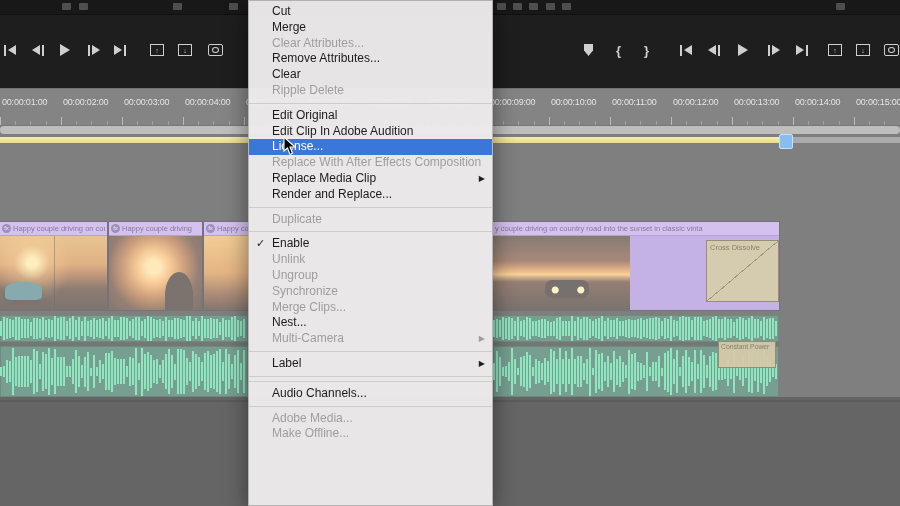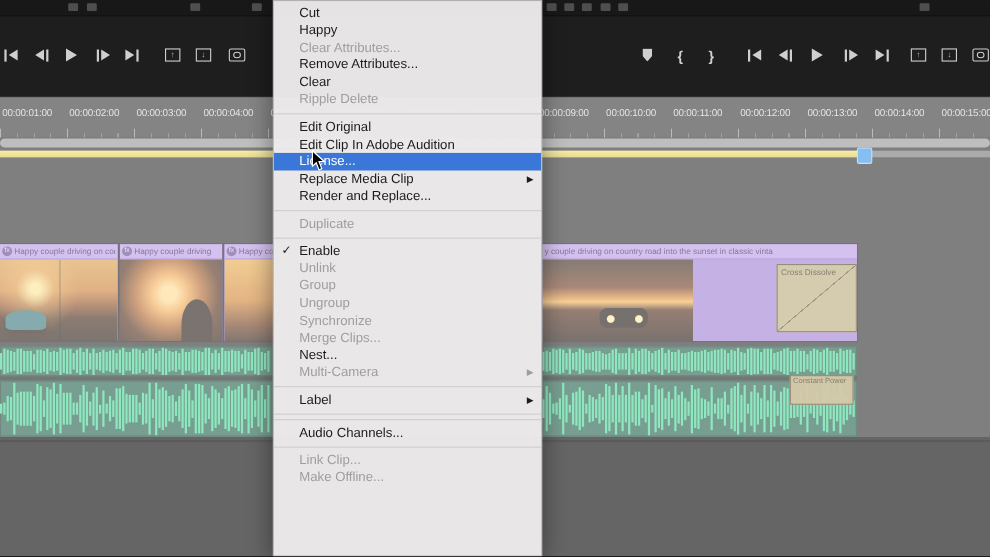--- a/index.html
+++ b/index.html
@@ -631,49 +631,49 @@
       <span>Constant Power</span>
     </div>
   </div>
 
   <div class="track-divider"></div>
 
   <div class="wash"></div>
 
   <div class="menu">
     <div class="mi"><span>Cut</span></div>
-    <div class="mi"><span>Happy</span></div>
+    <div class="mi"><span>Merge</span></div>
     <div class="mi dis"><span>Clear Attributes...</span></div>
     <div class="mi"><span>Remove Attributes...</span></div>
     <div class="mi"><span>Clear</span></div>
     <div class="mi dis"><span>Ripple Delete</span></div>
     <div class="msep"></div>
     <div class="mi"><span>Edit Original</span></div>
     <div class="mi"><span>Edit Clip In Adobe Audition</span></div>
     <div class="mi hl"><span>License...</span></div>
+    <div class="mi dis"><span>Replace With After Effects Composition</span></div>
     <div class="mi"><span>Replace Media Clip</span><span class="arr">▶</span></div>
     <div class="mi"><span>Render and Replace...</span></div>
     <div class="msep"></div>
     <div class="mi dis"><span>Duplicate</span></div>
     <div class="msep"></div>
     <div class="mi"><span class="chk">✓</span><span>Enable</span></div>
     <div class="mi dis"><span>Unlink</span></div>
-    <div class="mi dis"><span>Group</span></div>
     <div class="mi dis"><span>Ungroup</span></div>
     <div class="mi dis"><span>Synchronize</span></div>
     <div class="mi dis"><span>Merge Clips...</span></div>
     <div class="mi"><span>Nest...</span></div>
     <div class="mi dis"><span>Multi-Camera</span><span class="arr">▶</span></div>
     <div class="msep"></div>
     <div class="mi"><span>Label</span><span class="arr">▶</span></div>
     <div class="msep"></div>
     <div class="msep"></div>
     <div class="mi"><span>Audio Channels...</span></div>
     <div class="msep"></div>
-    <div class="mi dis"><span>Link Clip...</span></div>
+    <div class="mi dis"><span>Adobe Media...</span></div>
     <div class="mi dis"><span>Make Offline...</span></div>
   </div>
 
   <div class="cursor">
     <svg width="14" height="20" viewBox="0 0 14 20">
       <path d="M1 1 L1 15 L4.5 12 L7 18.5 L9.5 17.3 L7 11 L12 11 Z" fill="#000" stroke="#fff" stroke-width="1.1"></path>
     </svg>
   </div>
 
 </div>

